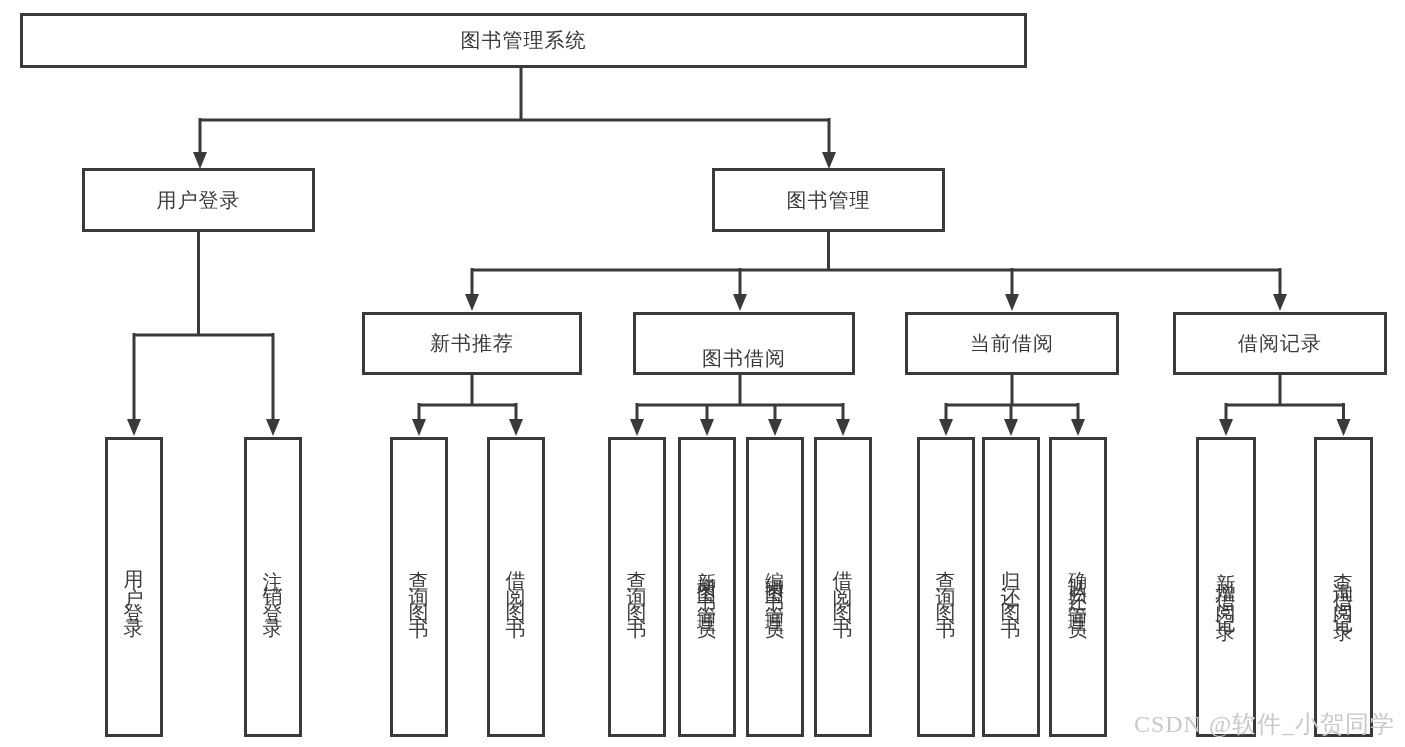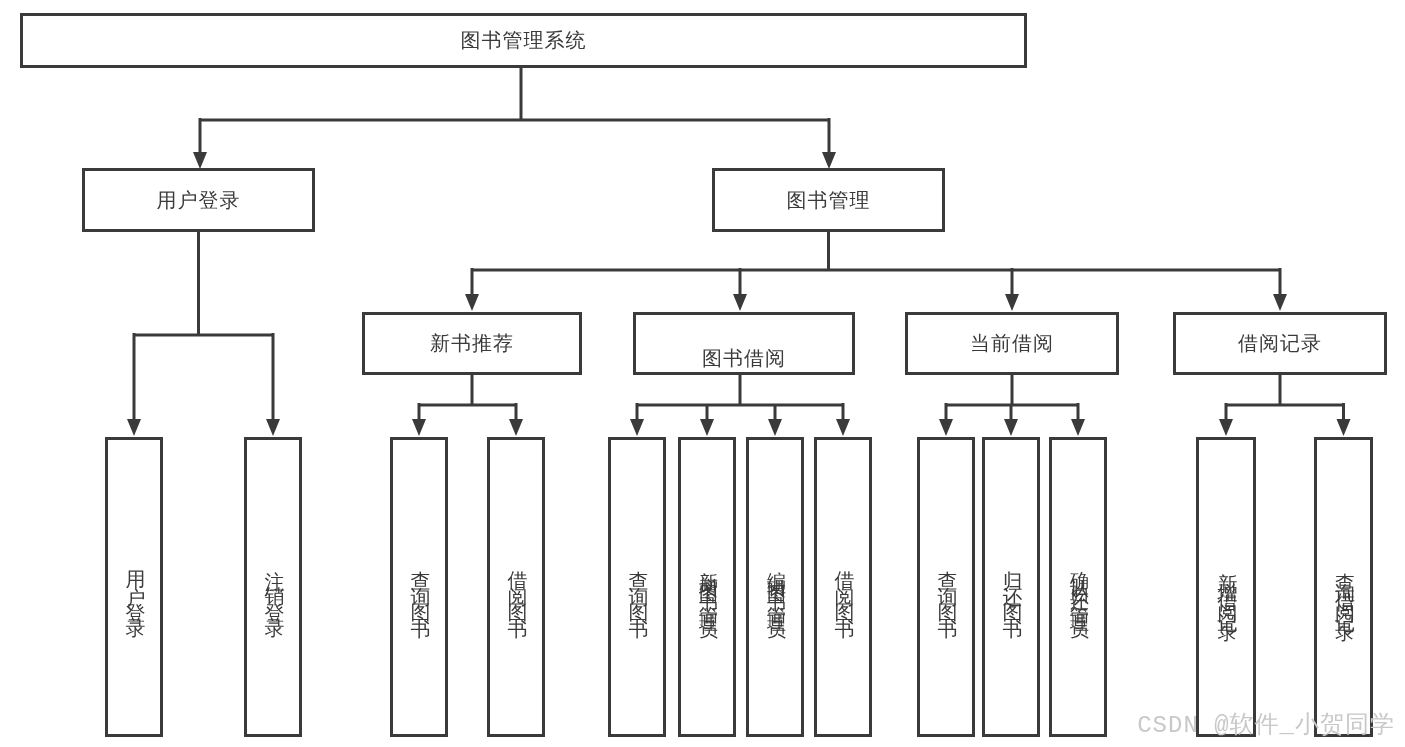--- a/index.html
+++ b/index.html
@@ -8,21 +8,21 @@
     --text:#3a3a3a;
     --watermark:#c8c8c8;
     --bg:#ffffff;
   }
   html,body{margin:0;padding:0;background:var(--bg);}
   .canvas{
     position:relative;
     width:1405px;height:747px;
     background:var(--bg);
     overflow:hidden;
-    font-family:Liberation Mono, monospace;
+    font-family:Liberation Serif, serif;
   }
   .wires{position:absolute;left:0;top:0;pointer-events:none;}
   .wire{fill:none;stroke:var(--line);stroke-width:3;}
   .arrowheads{fill:var(--line);stroke:none;}
   .node{
     position:absolute;
     box-sizing:border-box;
     border:3px solid var(--line);
     background:#fff;
     display:flex;align-items:center;justify-content:center;

